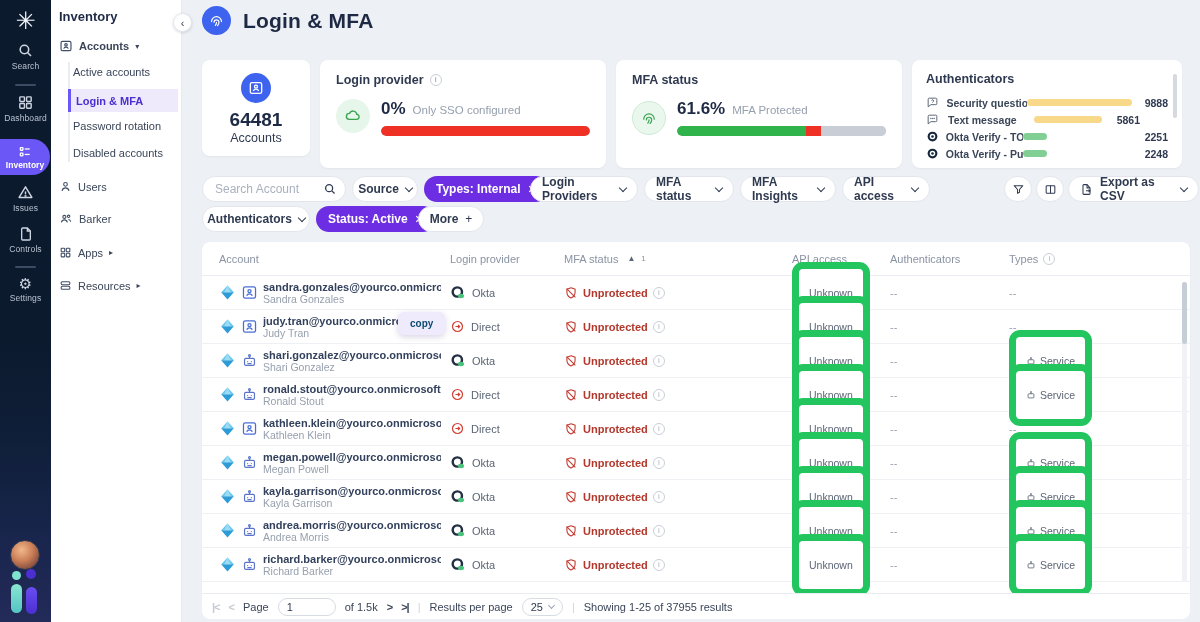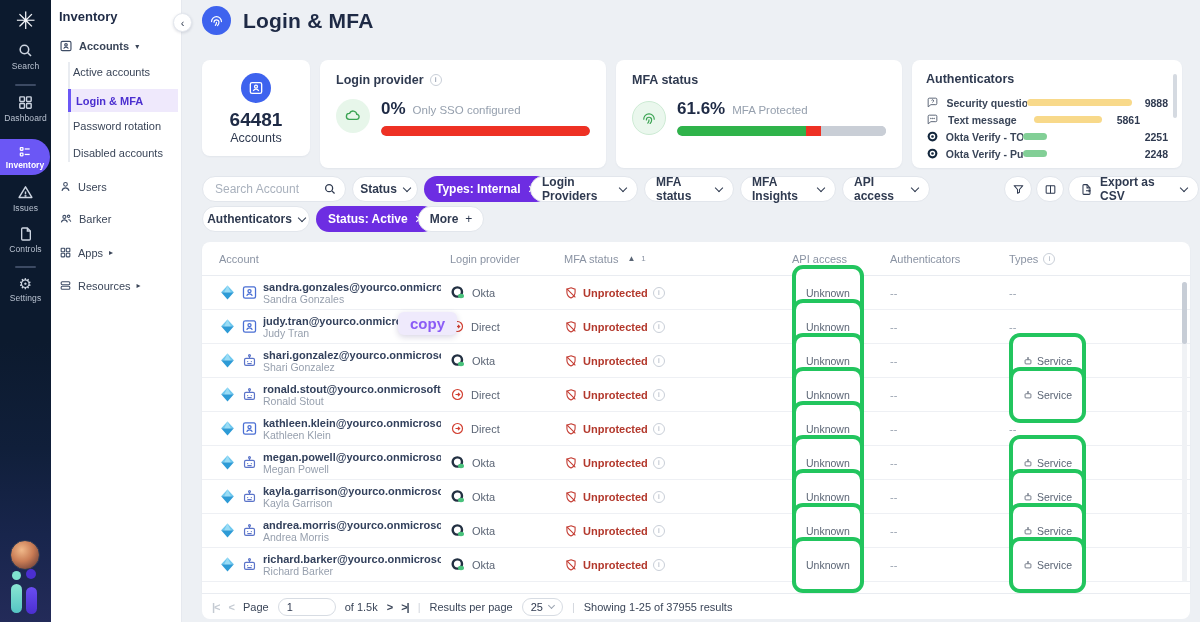--- a/index.html
+++ b/index.html
@@ -80,29 +80,29 @@
   .c-acct { flex:0 0 244px; padding-left:17px; gap:5px; }
   .c-prov { flex:0 0 114px; padding-left:4px; gap:6px; }
   .c-mfa  { flex:0 0 228px; padding-left:4px; gap:5px; }
   .c-api  { flex:0 0 98px;  padding-left:4px; }
   .c-auth { flex:0 0 119px; padding-left:4px; }
   .c-type { flex:1; padding-left:4px; }
   .email { font-size:11px; font-weight:bold; color:#33415c; max-width:178px; overflow:hidden; white-space:nowrap; }
   .uname { font-size:10.5px; color:#97a0ae; }
   .prov-lbl { font-size:11px; color:#5b6575; }
   .mfa-lbl { font-size:11px; font-weight:bold; color:#b3382c; }
-  .pill { border:4px solid #22c55e; border-radius:11px; padding:18px 10px; font-size:10.5px; color:#5b6575; background:#fff;
+  .pill { border:7px solid #22c55e; border-radius:11px; padding:18px 10px; font-size:10.5px; color:#5b6575; background:#fff;
     display:inline-flex; align-items:center; gap:4px; }
   .dash { font-size:11px; color:#9aa3b0; }
   .sort { font-size:8px; color:#5a6575; margin-left:4px; }
   .sup { font-size:8px; color:#8a93a3; vertical-align:super; margin-left:1px; }
   .tbl-scroll { position:absolute; right:3px; top:40px; width:5px; height:300px; border-radius:3px; background:#f0f2f5; }
   .tbl-thumb { position:absolute; right:0; top:0; width:5px; height:62px; border-radius:3px; background:#c7cdd6; }
   .copy-tip { position:absolute; left:196px; top:70px; height:23px; background:#efeafc; border-radius:6px; padding:0 12px;
-    display:flex; align-items:center; font-size:15px; font-weight:bold; color:#8b5cf6; box-shadow:0 2px 6px rgba(40,20,100,.18); cursor:pointer; z-index:5; }
+    display:flex; align-items:center; font-size:10px; font-weight:bold; color:#0c4a6e; box-shadow:0 2px 6px rgba(40,20,100,.18); cursor:pointer; z-index:5; }
 
   
   .pager { position:absolute; left:20px; top:593px; width:988px; height:26px; background:#fff; border-top:1px solid #e9ecf1;
     border-radius:0 0 8px 8px; display:flex; align-items:center; font-size:11px; color:#3a4558; padding-left:10px; gap:9px; }
   .pg-nav { font-weight:bold; letter-spacing:-1px; cursor:pointer; }
   .pg-dis { color:#c4cad2; }
   .pg-input { width:58px; height:18px; border:1px solid #d7dce3; border-radius:9px; font-size:11px; padding:0 8px; color:#2f3a50;
     outline:none; font-family:inherit; }
   .pg-select { height:18px; border:1px solid #d7dce3; border-radius:9px; font-size:11px; padding:0 8px; color:#2f3a50;
     display:flex; align-items:center; gap:6px; cursor:pointer; }
@@ -375,21 +375,21 @@
   <div class="search-box">
     <input type="text" placeholder="Search Account" style="">
     <span>
         <svg width="14" height="14" viewBox="0 0 24 24" fill="none" stroke="#2f3a50" stroke-width="2.2">
           <circle cx="10.5" cy="10.5" r="6"></circle>
           <path d="M15.2 15.2l4.6 4.6"></path>
         </svg>
       </span>
   </div>
   <div class="fbtn" style="left:170px;top:176px;width:66px;">
-    <span>Status</span>
+    <span>Source</span>
       <span class="chev"></span>
   </div>
   <div class="fchip" style="left:242px;top:176px;">
     <span>Types: Internal</span>
       <span class="x">✕</span>
   </div>
   <div class="fbtn" style="left:348px;top:176px;width:108px;">
     <span>Login Providers</span>
       <span class="chev"></span>
   </div>

